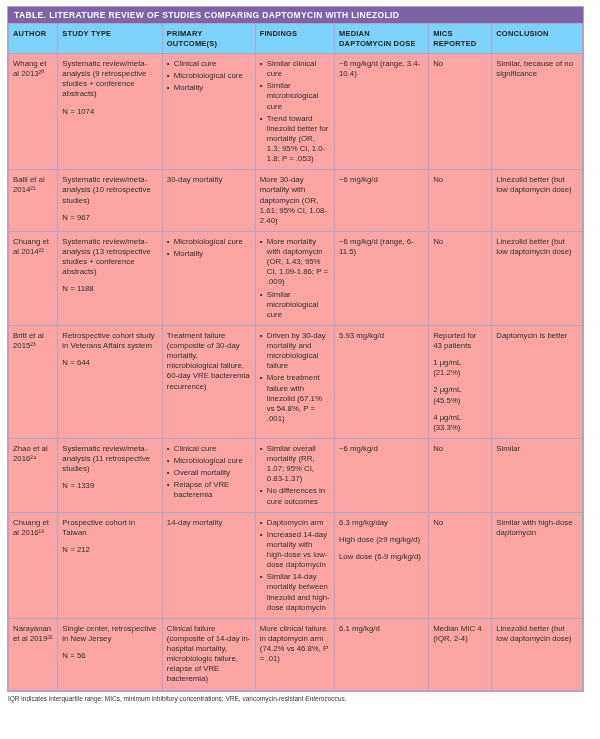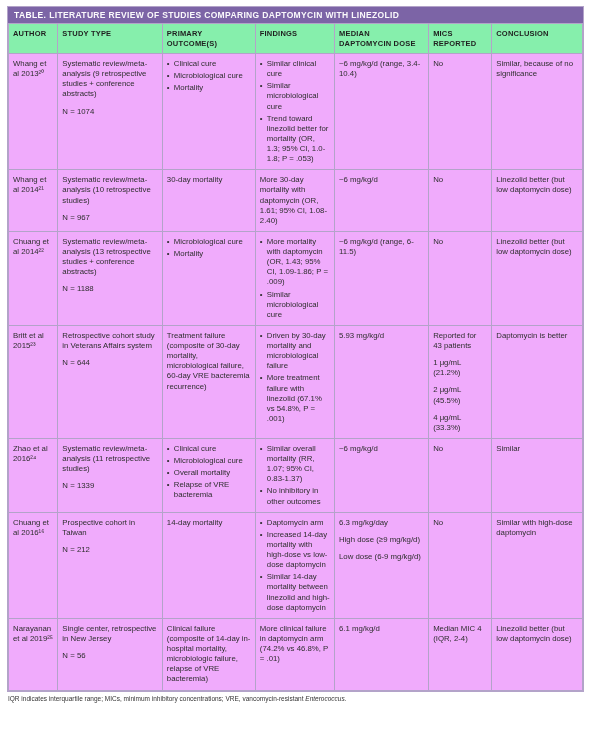--- a/index.html
+++ b/index.html
@@ -18,38 +18,38 @@
     color: #ffffff;
     font-size: 8.5px;
     letter-spacing: 0.35px;
     padding: 4px 6px 3px 6px;
     line-height: 1.1;
   }
   .title-bar .t-label { font-weight: bold; margin-right: 3px; }
   .title-bar .t-text  { font-weight: bold; opacity: 0.96; }
   table { border-collapse: collapse; width: 100%; table-layout: fixed; }
   th {
-    background: #86efac;
+    background: #7dd3fc;
     color: #1f1f1f;
     font-size: 7.5px;
     text-transform: uppercase;
     text-align: left;
     vertical-align: top;
     padding: 5px 4px;
     border: 1px solid #b3a3c9;
     line-height: 1.25;
     letter-spacing: 0.2px;
   }
   td {
     font-size: 7.8px;
     vertical-align: top;
     padding: 5px 4px;
     border: 1px solid #b3a3c9;
     line-height: 1.3;
-    background: #f0abfc;
+    background: #fca5a5;
     color: #2e2e2e;
     word-wrap: break-word;
   }
   td .p { margin: 0 0 7px 0; }
   td .p:last-child { margin-bottom: 0; }
   td .li { display: flex; margin: 0 0 2px 0; }
   td .li:last-child { margin-bottom: 0; }
   td .li .dot { width: 7px; flex: 0 0 7px; color: #2e2e2e; }
   td .li .li-text { flex: 1; }
   .footnote {
@@ -131,21 +131,21 @@
             </td>
             <td>
               <div class="p">No</div>
             </td>
             <td>
               <div class="p">Similar, because of no significance</div>
             </td>
           </tr>
           <tr>
             <td>
-              <div class="p">Whang et al 2014²¹</div>
+              <div class="p">Balli et al 2014²¹</div>
             </td>
             <td>
               <div class="p">Systematic review/meta-analysis (10 retrospective studies)</div>
               <div class="p">N = 967</div>
             </td>
             <td>
               <div class="p">30-day mortality</div>
             </td>
             <td>
               <div class="p">More 30-day mortality with daptomycin (OR, 1.61; 95% CI, 1.08-2.40)</div>
@@ -258,21 +258,21 @@
                 <span class="li-text">Relapse of VRE bacteremia</span>
               </div>
             </td>
             <td>
               <div class="li">
                 <span class="dot">•</span>
                 <span class="li-text">Similar overall mortality (RR, 1.07; 95% CI, 0.83-1.37)</span>
               </div>
               <div class="li">
                 <span class="dot">•</span>
-                <span class="li-text">No inhibitory in other outcomes</span>
+                <span class="li-text">No differences in cure outcomes</span>
               </div>
             </td>
             <td>
               <div class="p">~6 mg/kg/d</div>
             </td>
             <td>
               <div class="p">No</div>
             </td>
             <td>
               <div class="p">Similar</div>

